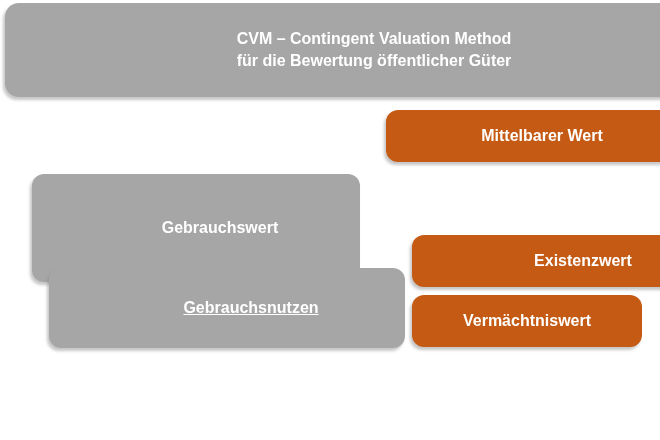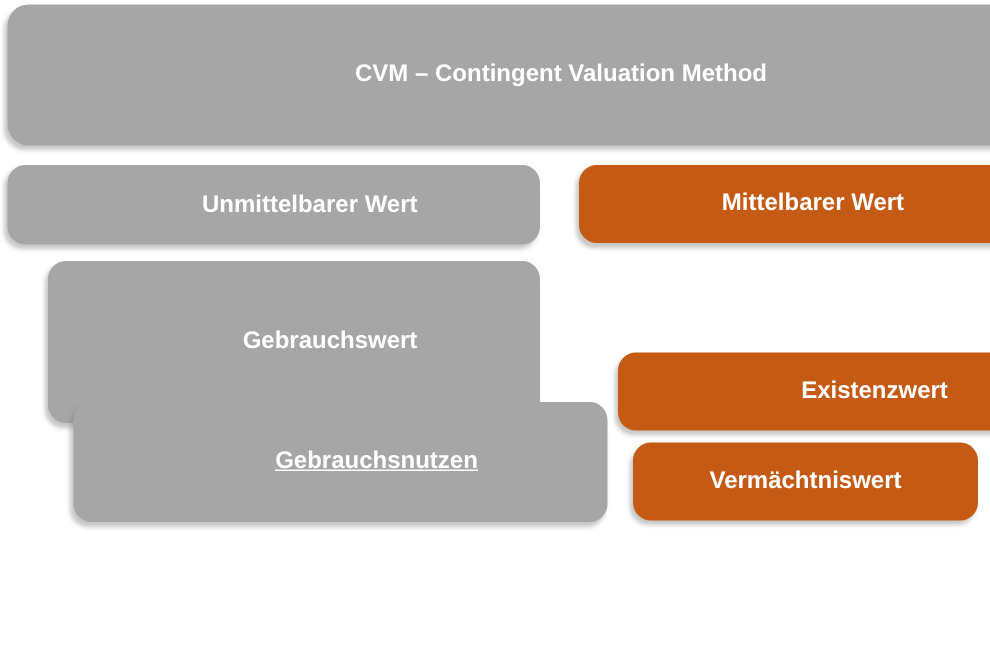--- a/index.html
+++ b/index.html
@@ -29,37 +29,35 @@
   .orange { background: var(--orange, #C45A13); margin-left: 41px; }
 
   
   .title-box   { left: 5px;   top: 3px;   width: 642px; height: 94px; border-radius: 14px; }
   .row1-left   { left: 5px;   top: 110px; width: 307px; height: 53px; }
   .row2-left   { left: 32px;  top: 174px; width: 280px; height: 108px; }
   .row3-left   { left: 49px;  top: 268px; width: 308px; height: 80px; text-decoration: underline; }
   .row1-right  { left: 345px; top: 110px; width: 312px; height: 52px; }
   .row2-right  { left: 371px; top: 175px; width: 286px; height: 48px; }
   .row3-right  { left: 371px; top: 235px; width: 342px; height: 52px; align-items: center; }
-  .row4-right  { left: 381px; top: 295px; width: 230px; height: 52px; }
+  .row4-right  { left: 371px; top: 295px; width: 230px; height: 52px; }
   .footer-box  { left: 5px;   top: 358px; width: 652px; height: 75px; border-radius: 14px; }
 
   .line { white-space: nowrap; }
 </style>
 </head>
 <body>
 
 <div class="stage">
 
   <div class="box gray title-box">
     <div class="line">CVM – Contingent Valuation Method</div>
+    <div class="line">für die Bewertung öffentlicher Güter</div>
   </div>
 
-  <div class="box gray row1-left">
-    <div class="line">Unmittelbarer Wert</div>
-  </div>
 
   <div class="box gray row2-left">
     <div class="line">Gebrauchswert</div>
   </div>
 
   <div class="box gray row3-left">
     <div class="line">Gebrauchsnutzen</div>
   </div>
 
   <div class="box orange row1-right">

